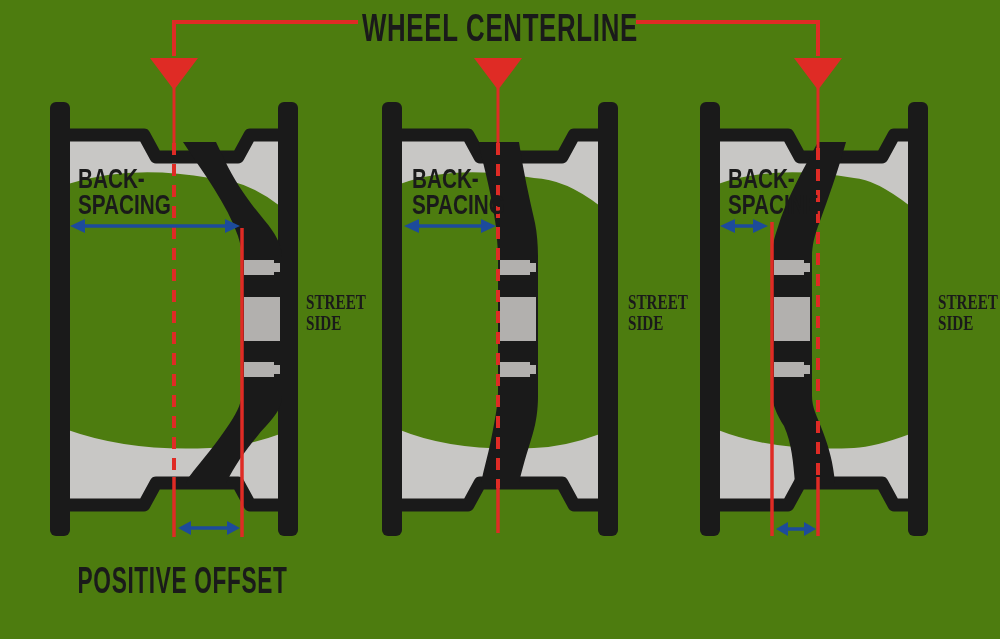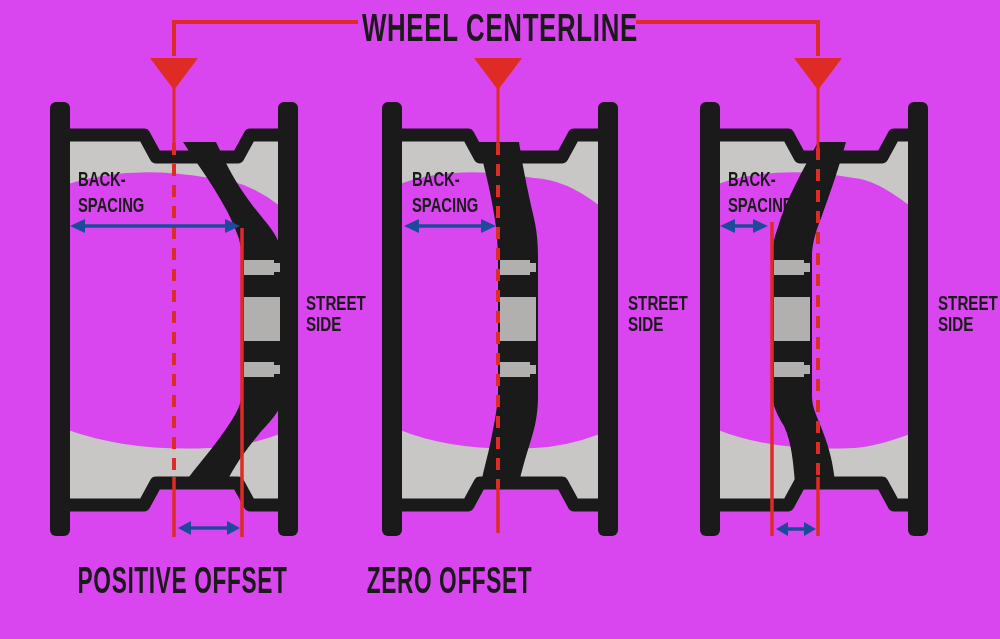--- a/index.html
+++ b/index.html
@@ -1,35 +1,35 @@
 <!DOCTYPE html>
 <html style="--red: #df2b25; --blue: #1d4b9b; --ink: #1a1a1a; --tire_gray: #c8c7c5; --hub_gray: #b2b0ae;"><head>
 <meta charset="utf-8">
 <style>
   html,body{margin:0;padding:0;background:#ffffff;}
   .stage{
-    position:relative;width:1000px;height:639px;background:#d946ef;
+    position:relative;width:1000px;height:639px;background:#4d7c0f;
     overflow:hidden;font-family:"Liberation Sans",sans-serif;
   }
   .stage svg{position:absolute;left:0;top:0;}
   
   .fill-red{fill:var(--red);}        .stroke-red{stroke:var(--red);fill:none;}
   .fill-blue{fill:var(--blue);}      .stroke-blue{stroke:var(--blue);fill:none;}
   .fill-ink{fill:var(--ink);}        .stroke-ink{stroke:var(--ink);fill:none;}
   .fill-tire{fill:var(--tire_gray);} .fill-hub{fill:var(--hub_gray);}
   
   .label{position:absolute;color:var(--ink);font-weight:bold;white-space:nowrap;}
   .cond{display:inline-block;transform-origin:0 50%;white-space:nowrap;}
   .title{left:0;right:0;top:7px;text-align:center;font-size:38px;letter-spacing:1px;}
   .title .cond{transform:scaleX(0.68);transform-origin:center;}
   .caption{top:560px;width:320px;font-size:36px;letter-spacing:1px;}
   .caption .cond{transform:scaleX(0.63);transform-origin:center;}
-  .bs{top:166px;font-size:20px;line-height:26px;}
+  .bs{top:166px;font-size:28px;line-height:26px;}
   .bs .cond{transform:scaleX(0.74);}
-  .ss{top:292px;font-size:20.5px;line-height:21px;}
+  .ss{top:292px;font-size:20.5px;line-height:21px;font-family:Liberation Serif, serif;}
   .ss .cond{transform:scaleX(0.74);}
   #bs1{left:78px;} #bs2{left:412px;} #bs3{left:728px;}
   #ss1{left:306px;} #ss2{left:628px;} #ss3{left:938px;}
   #cap1{left:16px;} #cap2{left:318px;} #cap3{left:587px;}
 </style>
 </head>
 <body>
 
 <div class="stage">
 
@@ -155,17 +155,14 @@
     <span class="cond">SIDE</span>
   </div>
   <div id="ss3" class="label ss">
     <span class="cond">STREET</span><br>
     <span class="cond">SIDE</span>
   </div>
 
   <div id="cap1" class="label caption">
     <span class="cond">POSITIVE OFFSET</span>
   </div>
-  <div id="cap2" class="label caption">
-    <span class="cond">ZERO OFFSET</span>
-  </div>
 
 </div>
 
 </body></html>

